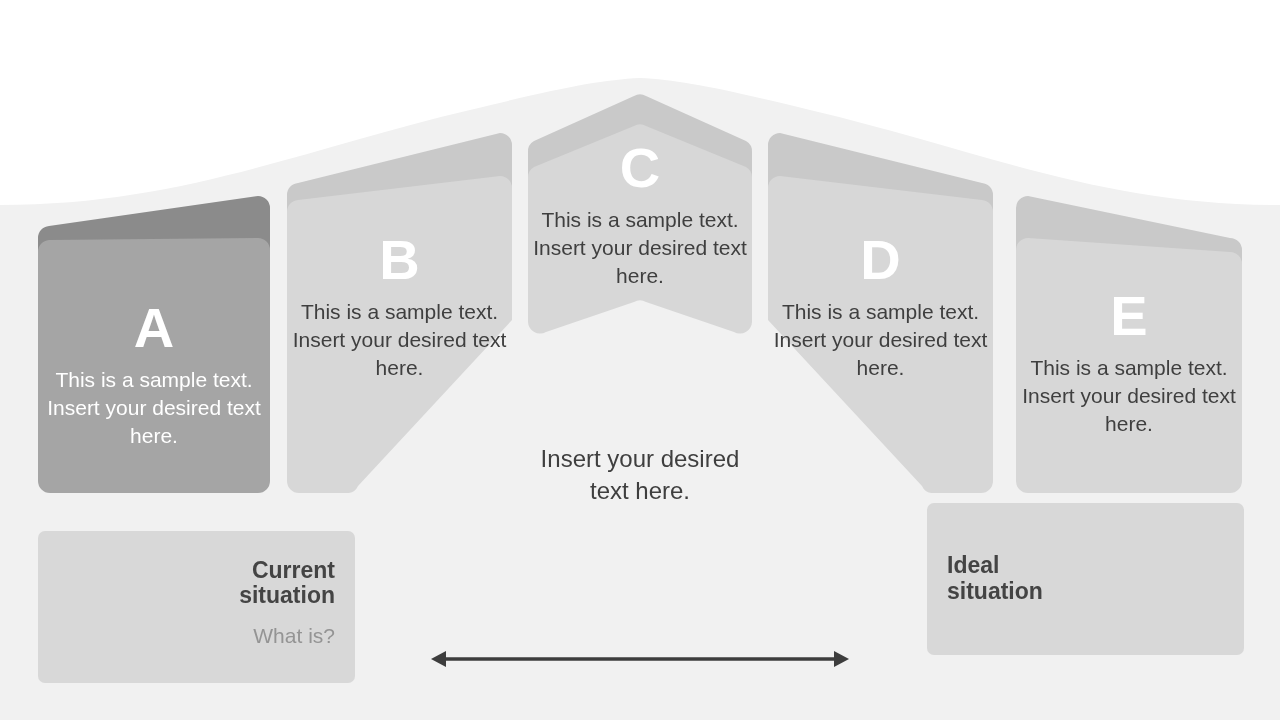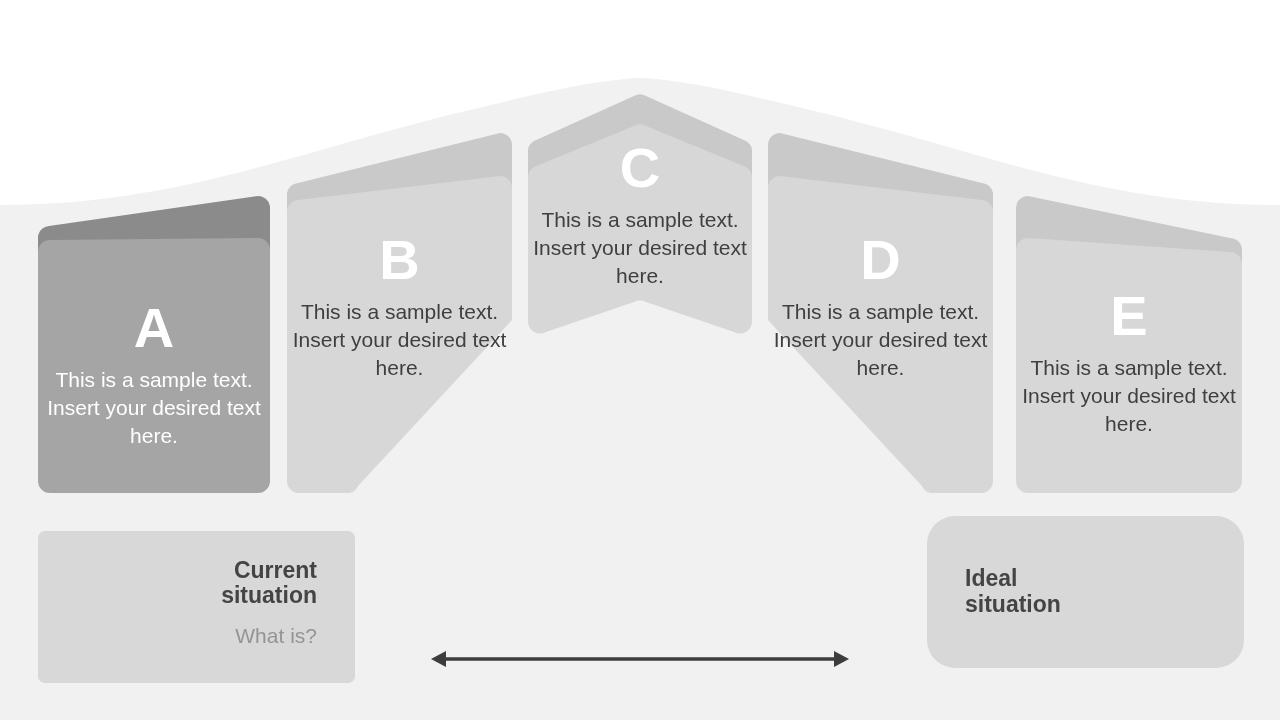--- a/index.html
+++ b/index.html
@@ -52,41 +52,41 @@
   }
   .card-body.dark { color: #3f3f3f; }
   .card-body.light { color: #ffffff; }
 
   
   .side-panel {
     position: absolute;
     background: #d8d8d8;
     border-radius: 7px;
     box-sizing: border-box;
-    padding: 28px 38px;
+    padding: 28px 20px;
     display: flex;
     flex-direction: column;
     justify-content: center;
   }
   .panel-title {
     font-size: 23px;
     font-weight: bold;
     color: #444444;
     line-height: 1.12;
     margin: 0;
     white-space: pre-line;
   }
   .panel-sub {
     font-size: 21px;
     color: #949494;
     line-height: 1.2;
     margin: 14px 0 8px 0;
   }
   #panel-current { left: 38px;  top: 531px; width: 317px; height: 152px; text-align: right; }
-  #panel-ideal   { left: 927px; top: 516px; width: 317px; height: 152px; text-align: left; border-radius: 28px; }
+  #panel-ideal   { left: 927px; top: 503px; width: 317px; height: 152px; text-align: left; }
 
   
   #center-block {
     position: absolute;
     left: 440px;
     top: 443px;
     width: 400px;
     text-align: center;
   }
   #center-caption {
@@ -188,20 +188,22 @@
     <div class="card-letter">D</div>
     <p class="card-body dark">This is a sample text. Insert your desired text here.</p>
   </div>
 
   <div class="card-text" style="left:1016px; top:288px; width:226px;">
     <div class="card-letter">E</div>
     <p class="card-body dark">This is a sample text. Insert your desired text here.</p>
   </div>
 
   <div id="center-block">
+    <p id="center-caption">Insert your desired
+text here.</p>
   </div>
 
   <svg id="gap-arrow" viewBox="0 0 430 32">
     <line x1="14" y1="16" x2="416" y2="16" stroke="#3d3d3d" stroke-width="3.4"></line>
     <polygon points="6,16 21,8 21,24" fill="#3d3d3d"></polygon>
     <polygon points="424,16 409,8 409,24" fill="#3d3d3d"></polygon>
   </svg>
 
   <div id="panel-current" class="side-panel">
     <p class="panel-title">Current

